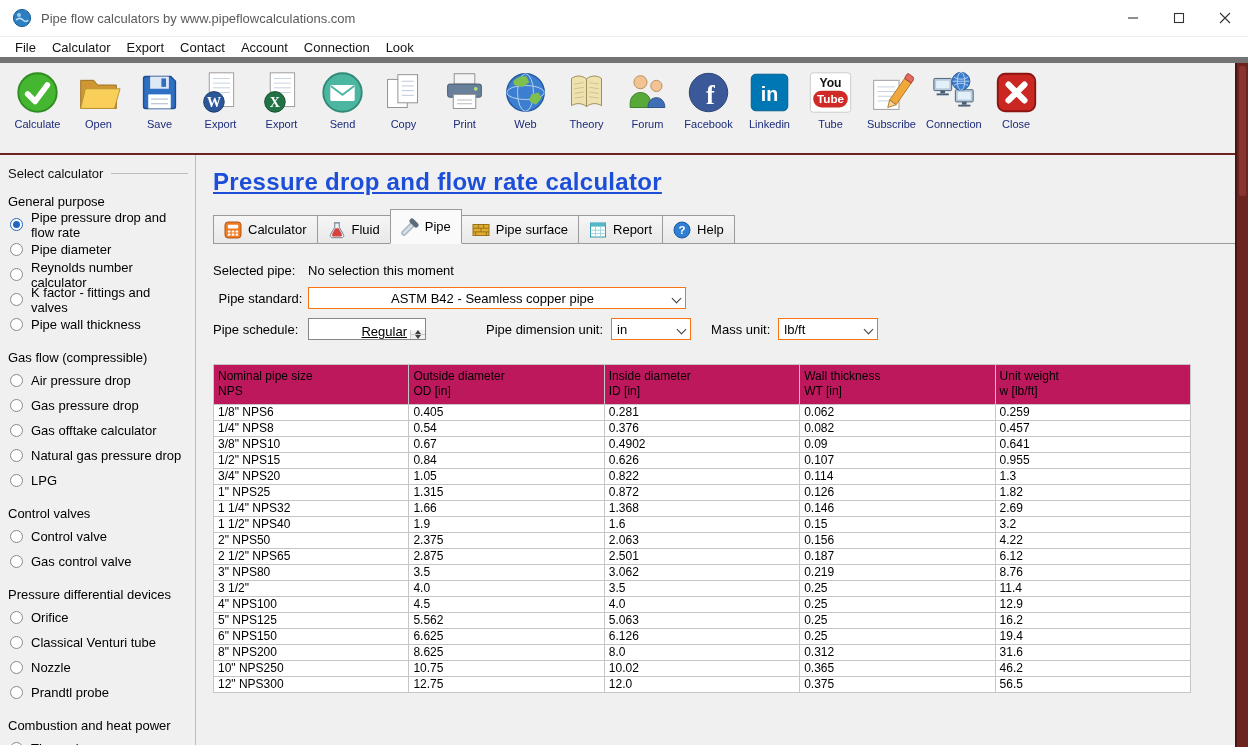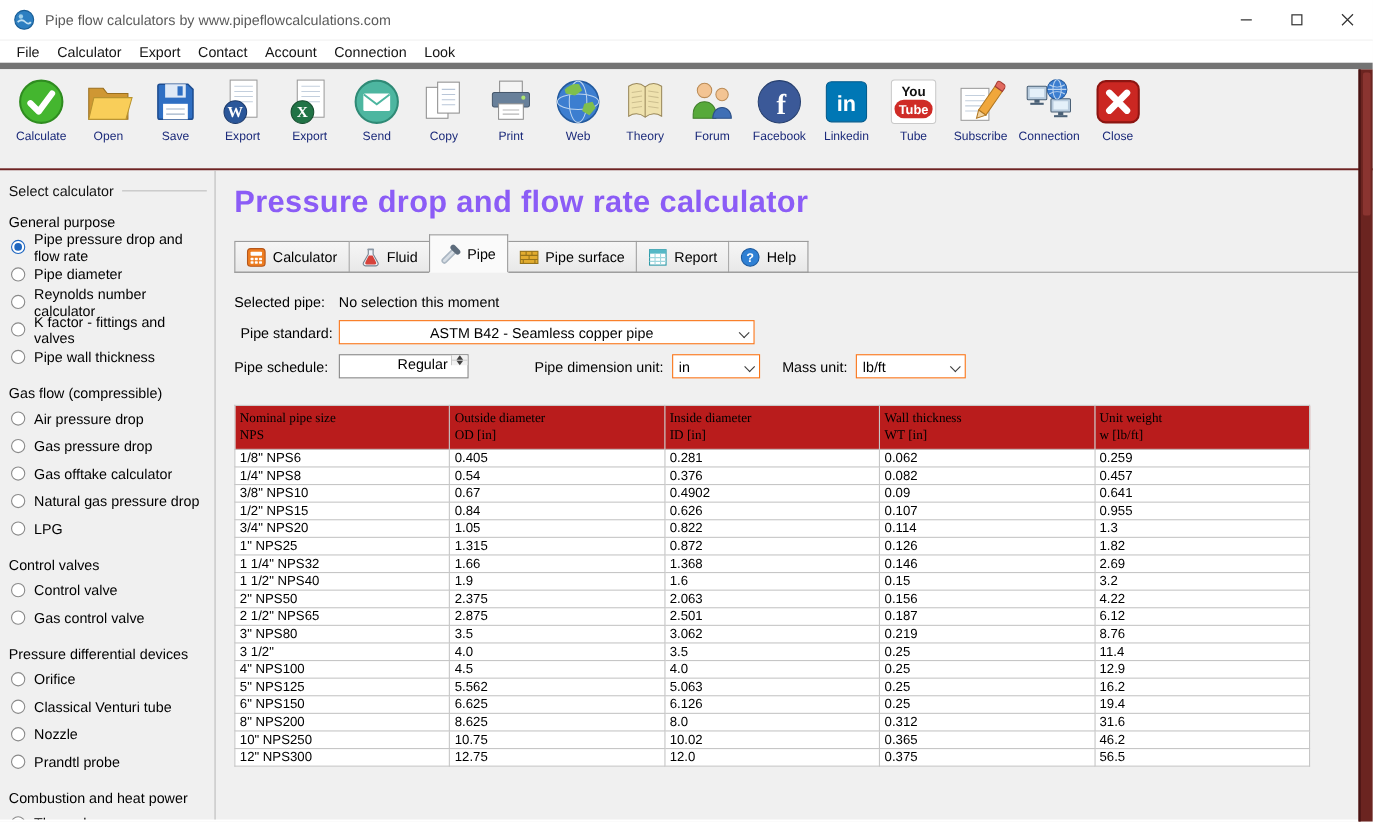--- a/index.html
+++ b/index.html
@@ -48,21 +48,21 @@
   .sb-header { display: flex; align-items: center; gap: 8px; font-size: 13px; color: #111; margin-top: 2px; }
   .sb-line { flex: 1; height: 1px; background: #bdbdbd; }
   .sb-group { font-size: 13px; color: #000; margin: 13px 0 3px 0; }
   .sb-item { display: flex; align-items: center; gap: 8px; height: 25px; padding-left: 2px; font-size: 13px; color: #000; cursor: default; }
   .radio { width: 13px; height: 13px; border-radius: 50%; border: 1px solid #8a8a8a; background: #fff; flex: 0 0 auto; position: relative; }
   .radio.sel { border-color: #1f67c0; }
   .radio.sel::after { content: ""; position: absolute; inset: 2px; border-radius: 50%; background: #1f67c0; }
 
   
   .main { flex: 1; padding: 0 13px 0 17px; position: relative; }
-  .page-title { font-size: 28px; font-weight: bold; color: #8b5cf6; margin-top: 13px; letter-spacing: .3px; }
+  .page-title { font-size: 24px; font-weight: bold; color: #1d4ed8; margin-top: 13px; letter-spacing: .3px; text-decoration: underline; }
 
   .tabs { display: flex; align-items: flex-end; margin-top: 13px; position: relative; height: 35px; }
   .tabs::after { content: ""; position: absolute; left: 0; right: 0; bottom: 0; height: 1px; background: #9b9b9b; z-index: 1; }
   .tab {
     display: flex; align-items: center; gap: 6px; font-size: 13px; color: #000;
     padding: 0 10px; background: linear-gradient(#f6f6f6, #e8e8e8);
     border: 1px solid #9b9b9b; border-left-width: 0; height: 29px; z-index: 0; cursor: default;
   }
   .tab:first-child { border-left-width: 1px; }
   .tab.active {
@@ -85,32 +85,32 @@
     content: ""; position: absolute; left: 2px; top: 7px; width: 6px; height: 6px;
     border-right: 1.5px solid #3c3c3c; border-bottom: 1.5px solid #3c3c3c; transform: rotate(45deg);
   }
   .combo.standard { width: 378px; }
   .combo.unit-in { width: 80px; }
   .combo.unit-mass { width: 100px; }
   .mlA { margin-left: 60px; }
   .mlB { margin-left: 8px; }
   .mlC { margin-left: 20px; }
 
-  .spinner { width: 118px; height: 22px; background: #fff; border: 1px solid #868686; display: flex; align-items: flex-start; }
+  .spinner { width: 118px; height: 22px; background: #fff; border: 1px solid #868686; display: flex; align-items: flex-end; text-decoration: underline; }
   .spin-text { flex: 1; text-align: right; font-size: 13px; display: flex; align-items: center; justify-content: flex-end; padding-right: 3px; }
   .spin-btns { width: 15px; display: flex; flex-direction: column; border-left: 1px solid #c9c9c9; }
   .spin-up, .spin-down { flex: 1; background: #f1f1f1; display: flex; align-items: center; justify-content: center; }
   .spin-up { border-bottom: 1px solid #c9c9c9; }
   .tri-up { width: 0; height: 0; border-left: 3.5px solid transparent; border-right: 3.5px solid transparent; border-bottom: 4.5px solid #404040; }
   .tri-down { width: 0; height: 0; border-left: 3.5px solid transparent; border-right: 3.5px solid transparent; border-top: 4.5px solid #404040; }
 
   
   .pipe-table { margin-top: 24px; width: 978px; border-collapse: collapse; background: #fff; table-layout: fixed; border: 1px solid #919191; }
   .pipe-table th, .pipe-table td { border: 1px solid #c6c6c6; font-size: 12px; font-weight: normal; text-align: left; padding: 0 4px; }
-  .pipe-table thead th { vertical-align: top; padding-top: 4px; padding-bottom: 5px; background: #b91c1c; font-family: Liberation Serif, serif; }
+  .pipe-table thead th { vertical-align: top; padding-top: 4px; padding-bottom: 5px; background: #be185d; }
   .pipe-table thead th div { line-height: 15px; }
   .pipe-table td { height: 16px; line-height: 15px; white-space: nowrap; overflow: hidden; }
 
   
   .vscroll {
     position: absolute; top: 63px; right: 0; width: 13px; height: 684px;
     background: #6b2420; border-left: 2px solid #471313; z-index: 5;
   }
   .vscroll .thumb { position: absolute; top: 3px; left: 2px; right: 2px; height: 130px; background: #8a3430; border-radius: 2px; }
 </style>

